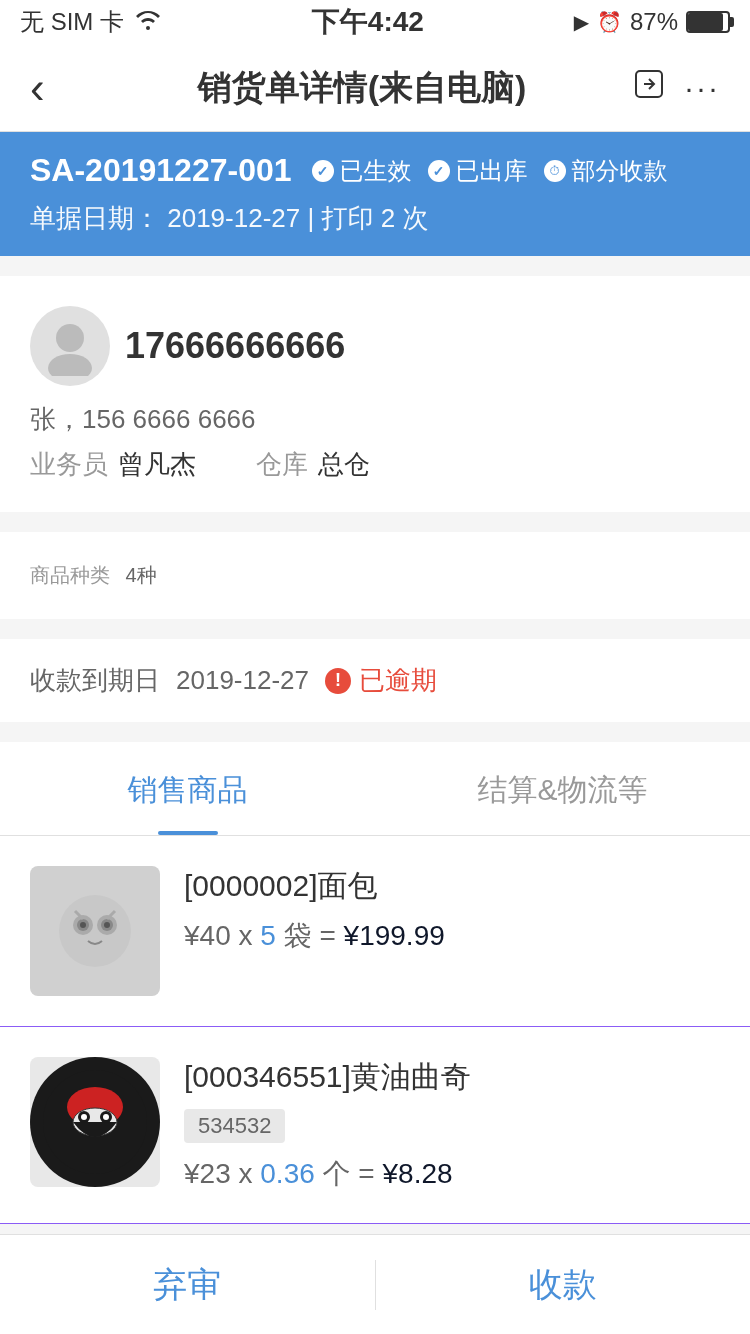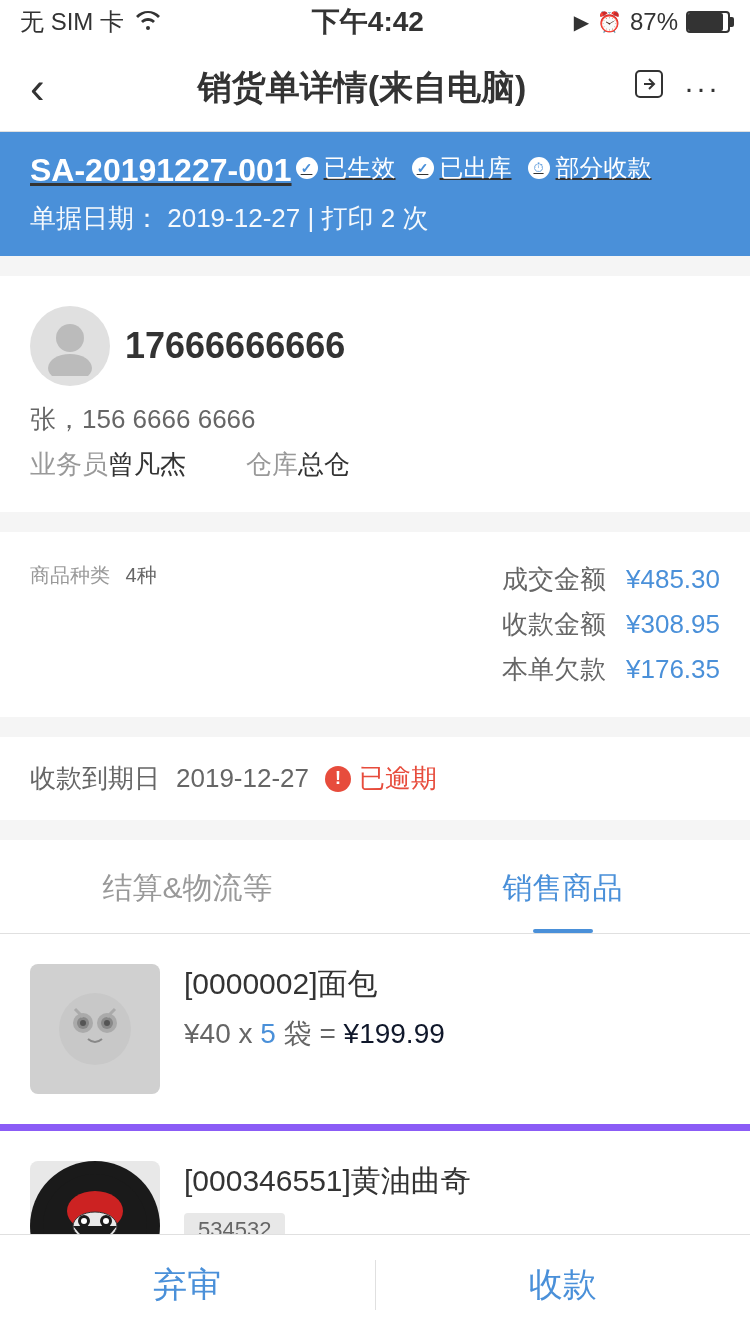--- a/index.html
+++ b/index.html
@@ -92,24 +92,23 @@
       gap: 20px;
     }
 
     
     .header-banner {
       background: #4A90D9;
       padding: 20px 30px;
     }
     .header-banner-top {
       display: flex;
-      align-items: flex-start;
-      gap: 4px;
+      align-items: center;
+      gap: 20px;
       margin-bottom: 12px;
-      text-decoration: underline;
     }
     .order-id {
       font-size: 32px;
       font-weight: 700;
       color: #fff;
     }
     .status-badges {
       display: flex;
       align-items: center;
       gap: 16px;
@@ -182,21 +181,21 @@
     .customer-details {
       display: flex;
       gap: 60px;
       font-size: 26px;
       color: #666;
       margin-top: 6px;
     }
     .customer-detail-item {
       display: flex;
       align-items: flex-start;
-      gap: 0;
+      gap: 10px;
     }
     .customer-detail-label {
       color: #999;
     }
     .customer-detail-value {
       color: #333;
     }
 
     
     .summary-section {
@@ -301,21 +300,21 @@
     }
 
     
     .product-list {
       background: #fff;
     }
     .product-item {
       display: flex;
       align-items: flex-start;
       padding: 30px;
-      border-bottom: 7px solid #8b5cf6;
+      border-bottom: 1px solid #8b5cf6;
       gap: 24px;
     }
     .product-image {
       width: 130px;
       height: 130px;
       background: #e8e8e8;
       border-radius: 8px;
       flex-shrink: 0;
       display: flex;
       align-items: center;
@@ -484,52 +483,38 @@
       <span class="customer-detail-value">总仓</span>
     </div>
   </div>
 </div>
 
 <div class="summary-section">
   <div class="summary-left">
     <span class="summary-left-label">商品种类</span>
     <span>4种</span>
   </div>
-  <div class="summary-right">
-    <div class="summary-row">
-      <span class="summary-row-label">成交金额</span>
-      <span class="summary-row-value">¥485.30</span>
-    </div>
-    <div class="summary-row">
-      <span class="summary-row-label">收款金额</span>
-      <span class="summary-row-value">¥308.95</span>
-    </div>
-    <div class="summary-row">
-      <span class="summary-row-label">本单欠款</span>
-      <span class="summary-row-value">¥176.35</span>
-    </div>
-  </div>
 </div>
 
 <div class="due-section">
   <span>收款到期日</span>
   <span>2019-12-27</span>
   <div class="overdue-badge">
     <div class="overdue-dot">!</div>
     <span>已逾期</span>
   </div>
 </div>
 
 <div class="tabs-section">
   <div class="tabs-header">
+    <div class="tab active">
+      <span>销售商品</span>
+    </div>
     <div class="tab">
       <span>结算&amp;物流等</span>
-    </div>
-    <div class="tab active">
-      <span>销售商品</span>
     </div>
   </div>
 
   <div class="product-list">
 
     <div class="product-item">
       <div class="product-image">
         <div class="product-image-owl">
           <svg width="80" height="80" viewBox="0 0 80 80">
             <circle cx="40" cy="40" r="36" fill="#c8c8c8"></circle>

